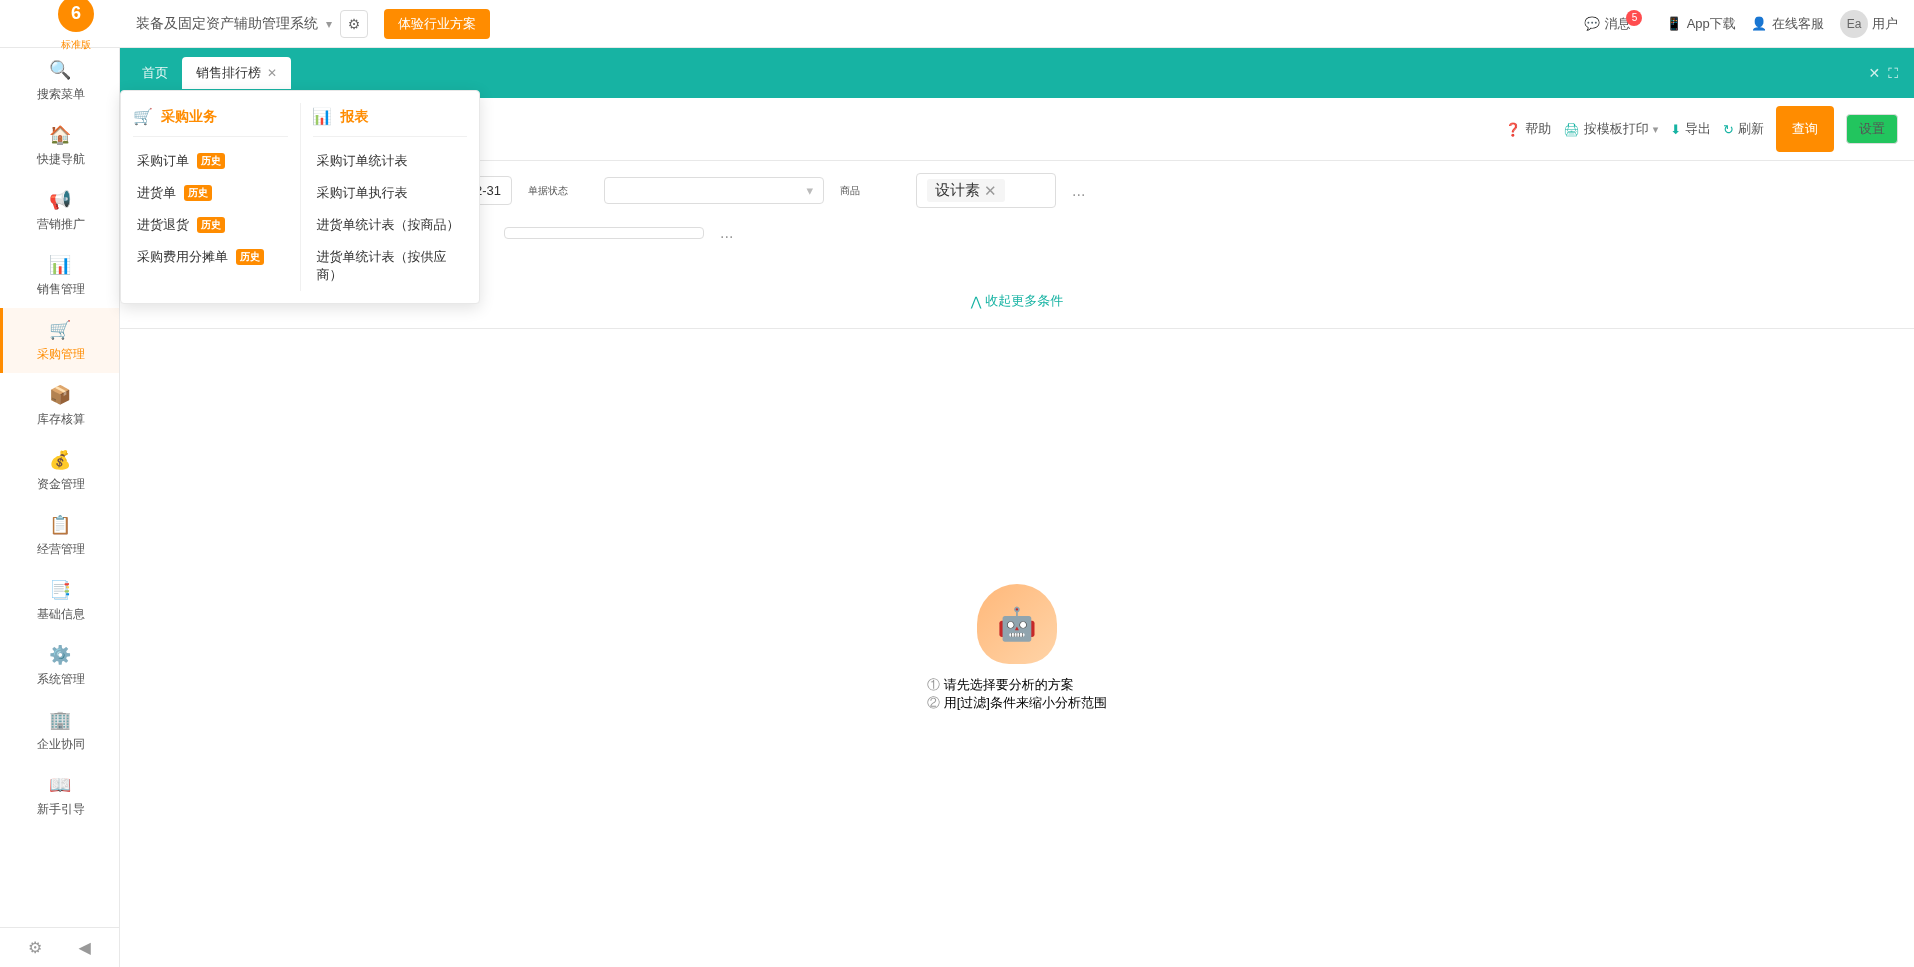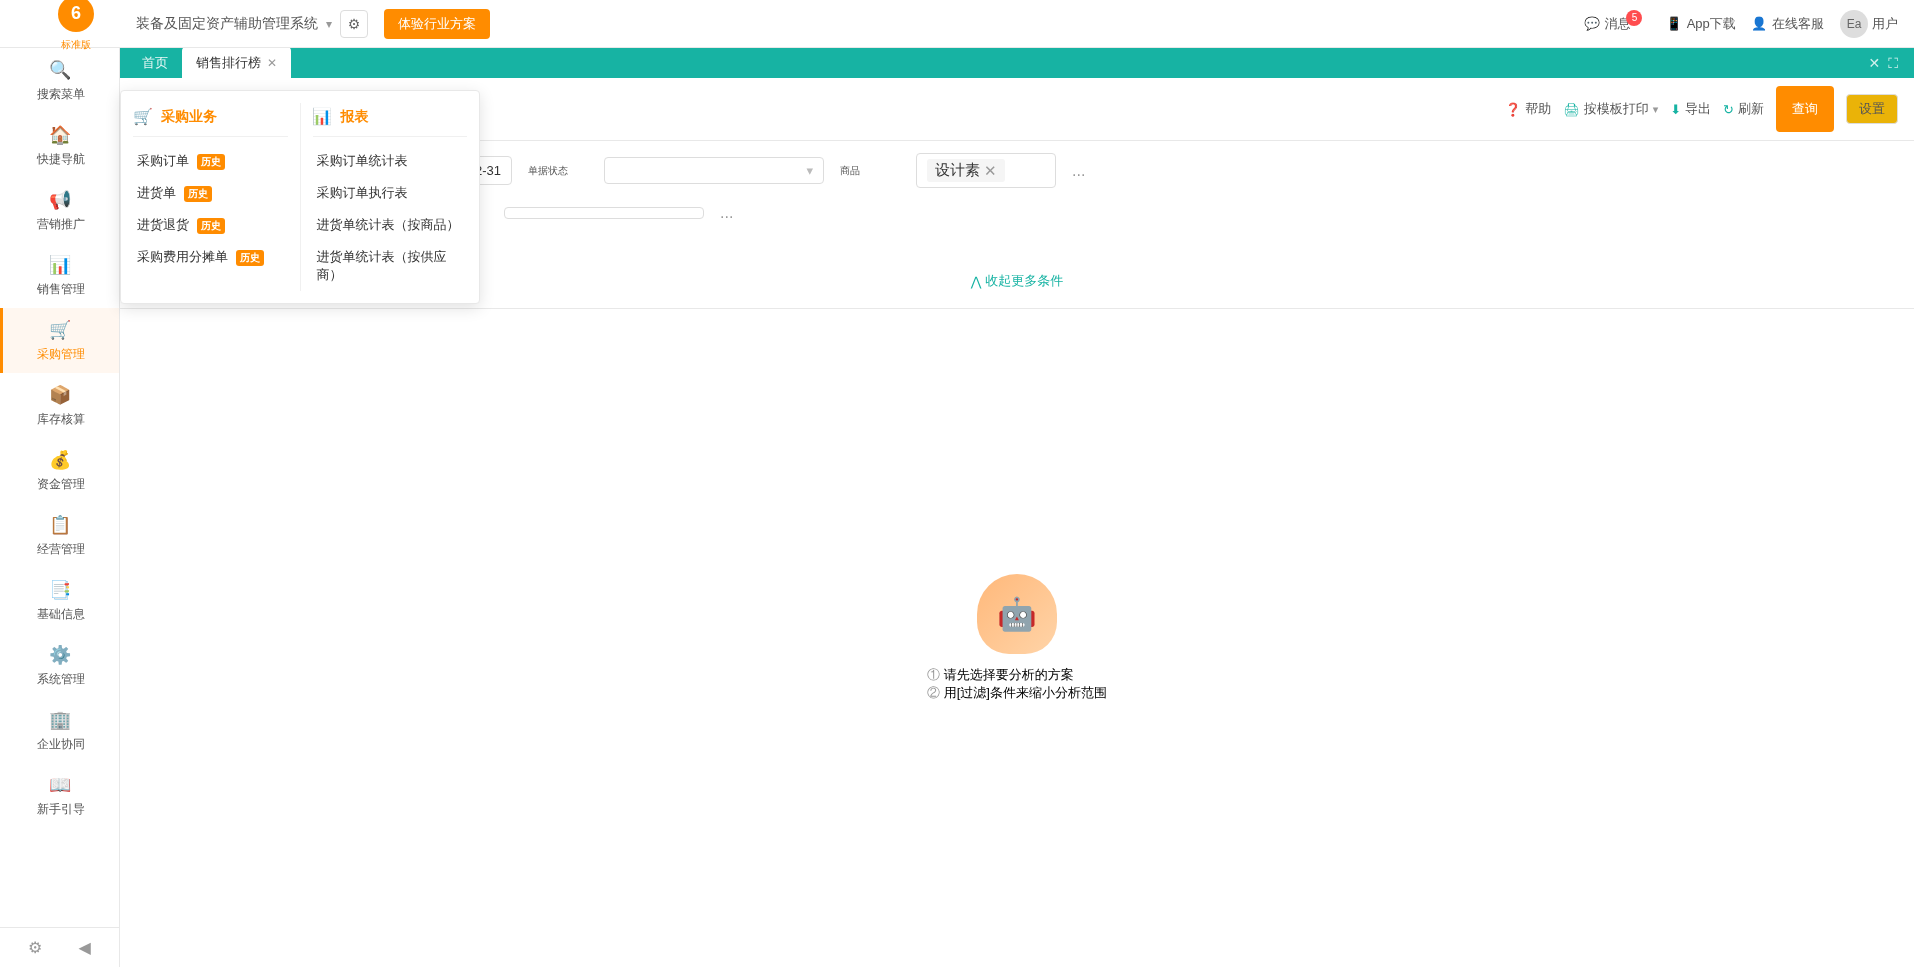--- a/index.html
+++ b/index.html
@@ -127,21 +127,21 @@
     
     .main {
       position: fixed;
       top: 48px; left: 120px; right: 0; bottom: 0;
       display: flex;
       flex-direction: column;
     }
 
     
     .tabbar {
-      height: 30px;
+      height: 50px;
       background: #17b3a3;
       display: flex;
       align-items: center;
       padding: 0 8px;
     }
     .tab {
       height: 32px;
       display: flex; align-items: center;
       padding: 0 14px;
       cursor: pointer;
@@ -196,21 +196,21 @@
       background: #ff8c00;
       color: #fff;
       border: none;
       border-radius: 4px;
       padding: 14px 16px;
       cursor: pointer;
       font-size: 13px;
     }
     .toolbar-btn-settings {
       border: 1px solid #ddd;
-      background: #eab308;
+      background: #22c55e;
       color: #555;
       border-radius: 4px;
       padding: 5px 12px;
       cursor: pointer;
       font-size: 13px;
     }
 
     
     .filter-area {
       padding: 12px 16px;
@@ -302,21 +302,21 @@
       font-size: 14px;
       font-weight: bold;
       padding: 4px 0 10px 0;
       border-bottom: 1px solid #f0f0f0;
       margin-bottom: 8px;
     }
     .dropdown-col-header .col-icon {
       font-size: 16px;
     }
     .dropdown-item {
-      display: flex; align-items: flex-end; gap: 8px;
+      display: flex; align-items: center; gap: 8px;
       padding: 7px 4px;
       cursor: pointer;
       color: #333;
       font-size: 13px;
       border-radius: 3px;
     }
     .history-badge {
       background: #ff8c00;
       color: #fff;
       font-size: 10px;

